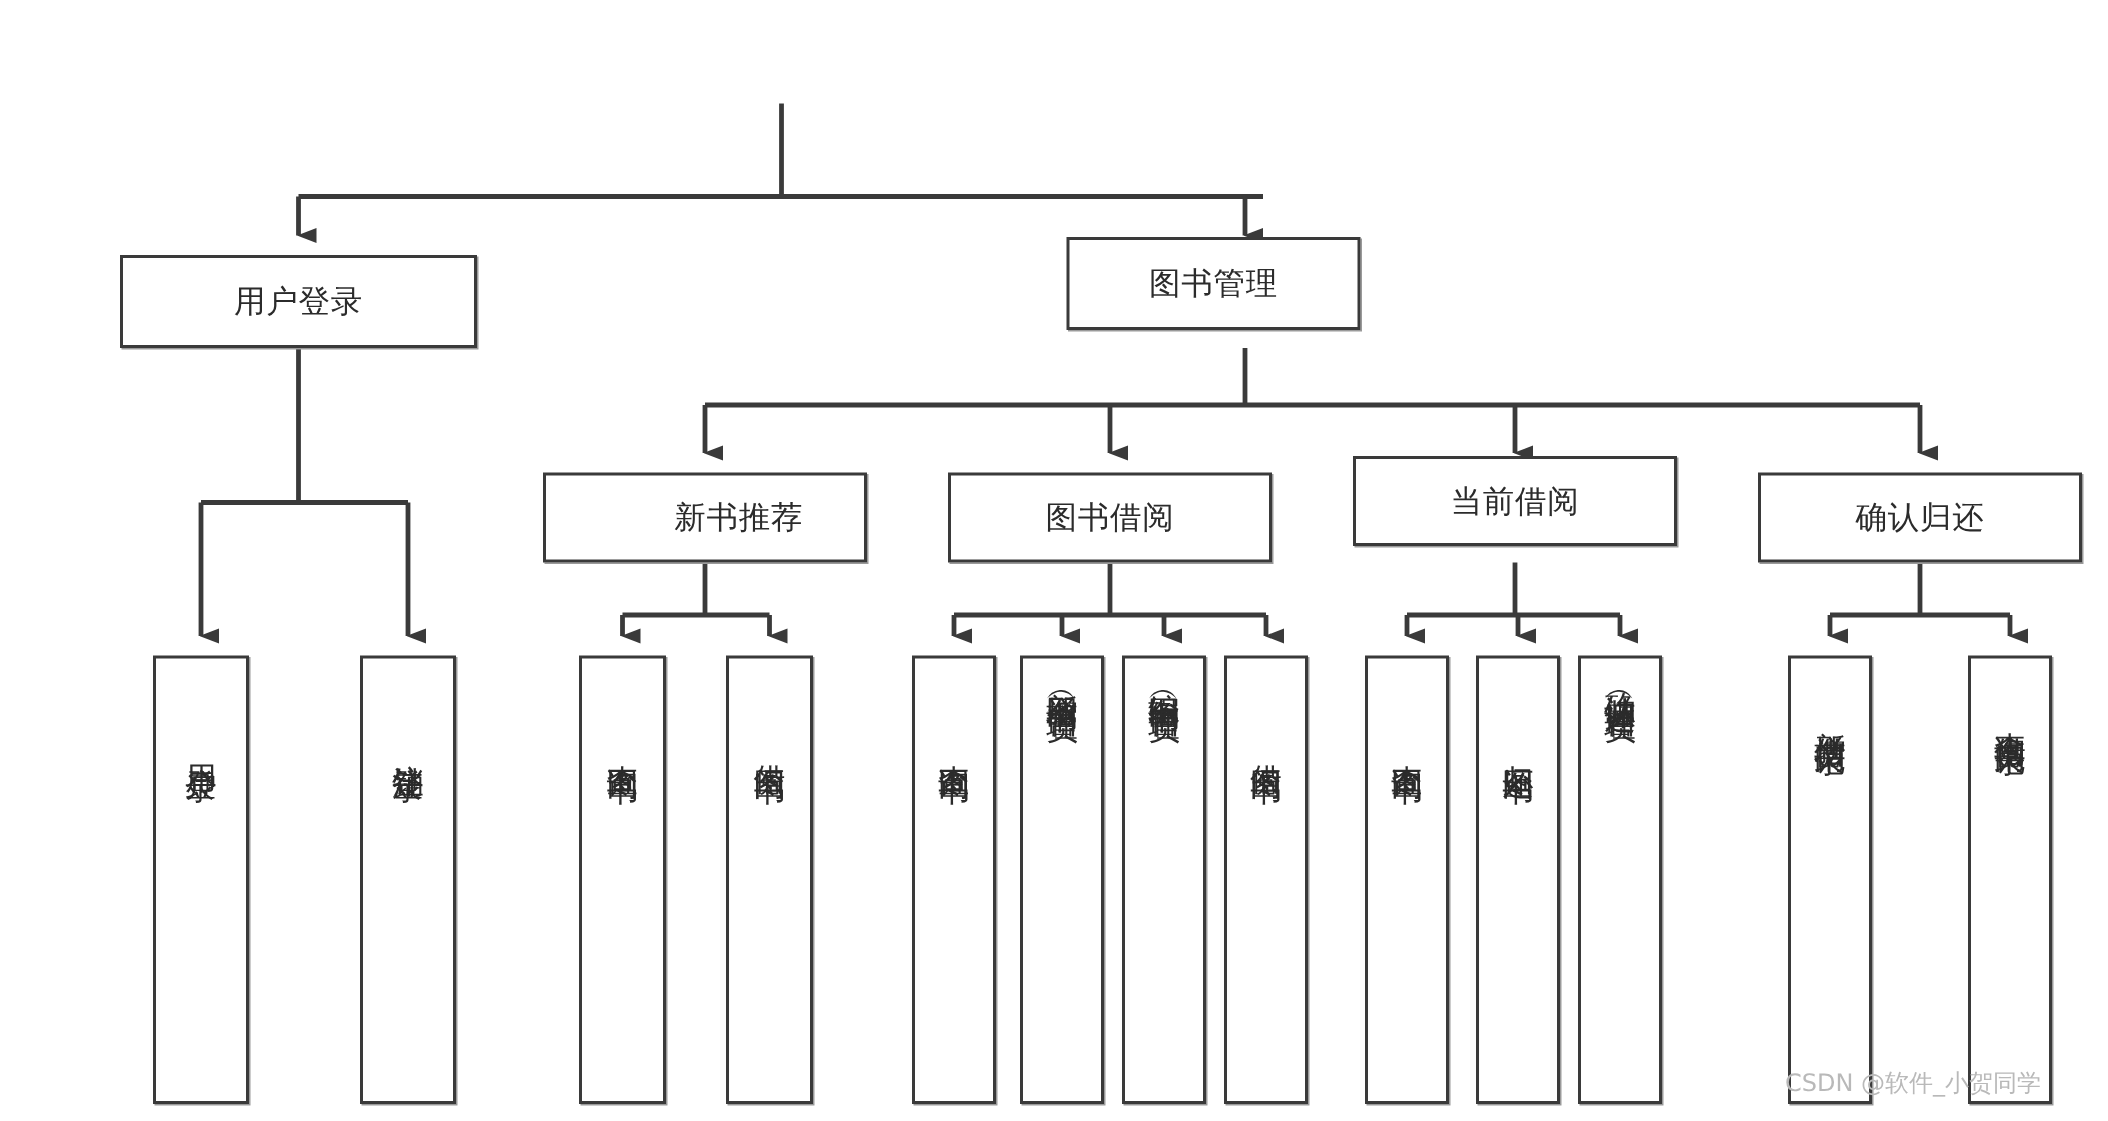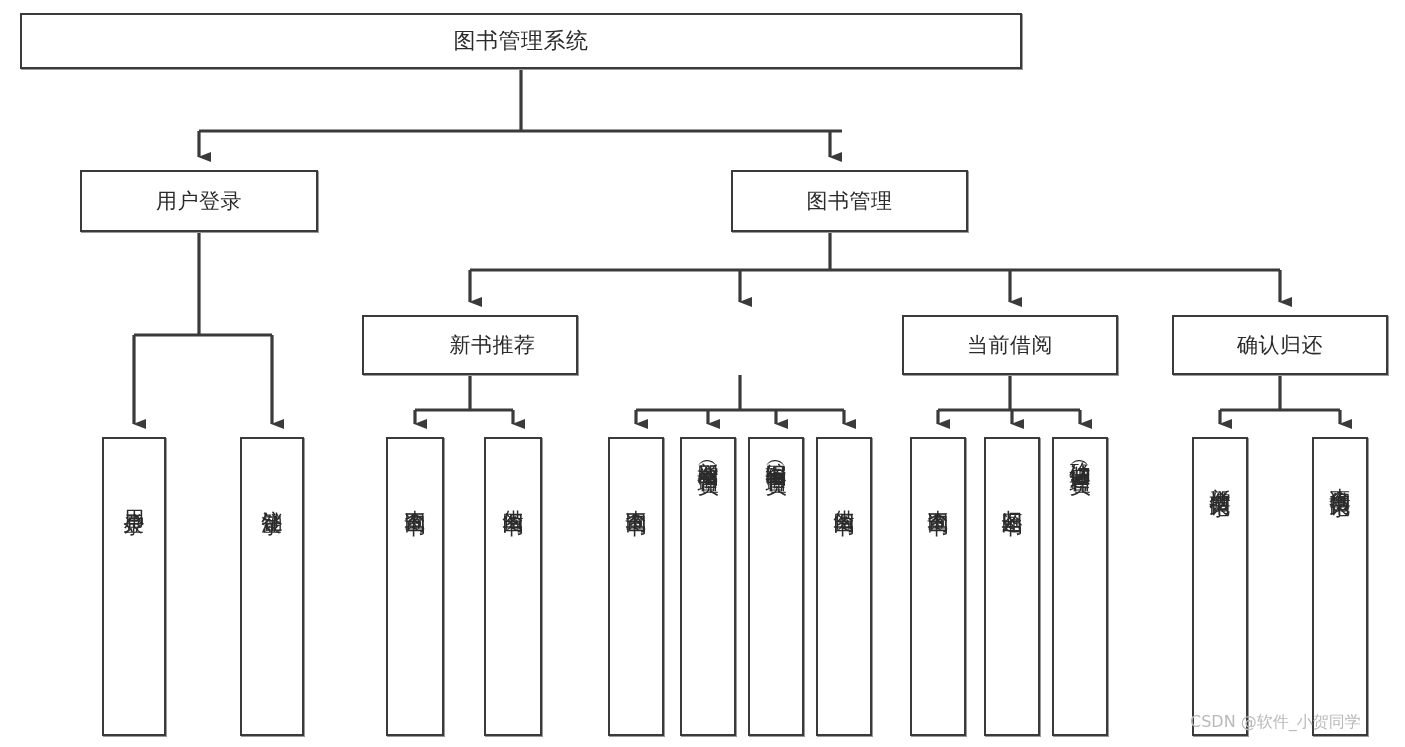--- a/index.html
+++ b/index.html
@@ -130,35 +130,35 @@
       <path d="M1012,410 L1012,424" marker-end="url(#arrowhead)"></path>
       <path d="M1080,410 L1080,424" marker-end="url(#arrowhead)"></path>
 
       <path d="M1280,375 L1280,410"></path>
       <path d="M1220,410 L1340,410"></path>
       <path d="M1220,410 L1220,424" marker-end="url(#arrowhead)"></path>
       <path d="M1340,410 L1340,424" marker-end="url(#arrowhead)"></path>
     </g>
   </svg>
 
-  <div class="node root horizontal" style="left:20px; top:13px; width:1002px; height:56px;">
-    <span class="node-label">图书管理系统</span>
-  </div>
 
   <div class="node horizontal" style="left:80px; top:170px; width:238px; height:62px;">
     <span class="node-label">用户登录</span>
   </div>
-  <div class="node horizontal" style="left:711px; top:170px; width:237px; height:62px;margin-left:20px;">
+  <div class="node horizontal" style="left:711px; top:158px; width:196px; height:62px;">
     <span class="node-label">图书管理</span>
   </div>
 
   <div class="node horizontal" style="left:362px; top:315px; width:216px; height:60px;padding-left:45px;">
     <span class="node-label">新书推荐</span>
   </div>
-  <div class="node horizontal" style="left:902px; top:315px; width:216px; height:60px;">
+  <div class="node horizontal" style="left:632px; top:315px; width:216px; height:60px;">
+    <span class="node-label">图书借阅</span>
+  </div>
+  <div class="node horizontal" style="left:902px; top:304px; width:216px; height:60px;">
     <span class="node-label">当前借阅</span>
   </div>
   <div class="node horizontal" style="left:1172px; top:315px; width:216px; height:60px;">
     <span class="node-label">确认归还</span>
   </div>
 
   <div class="node vertical mid" style="left:102px; top:437px; width:64px; height:299px;">
     <span class="node-label">用户登录</span>
   </div>
   <div class="node vertical mid" style="left:240px; top:437px; width:64px; height:299px;">

